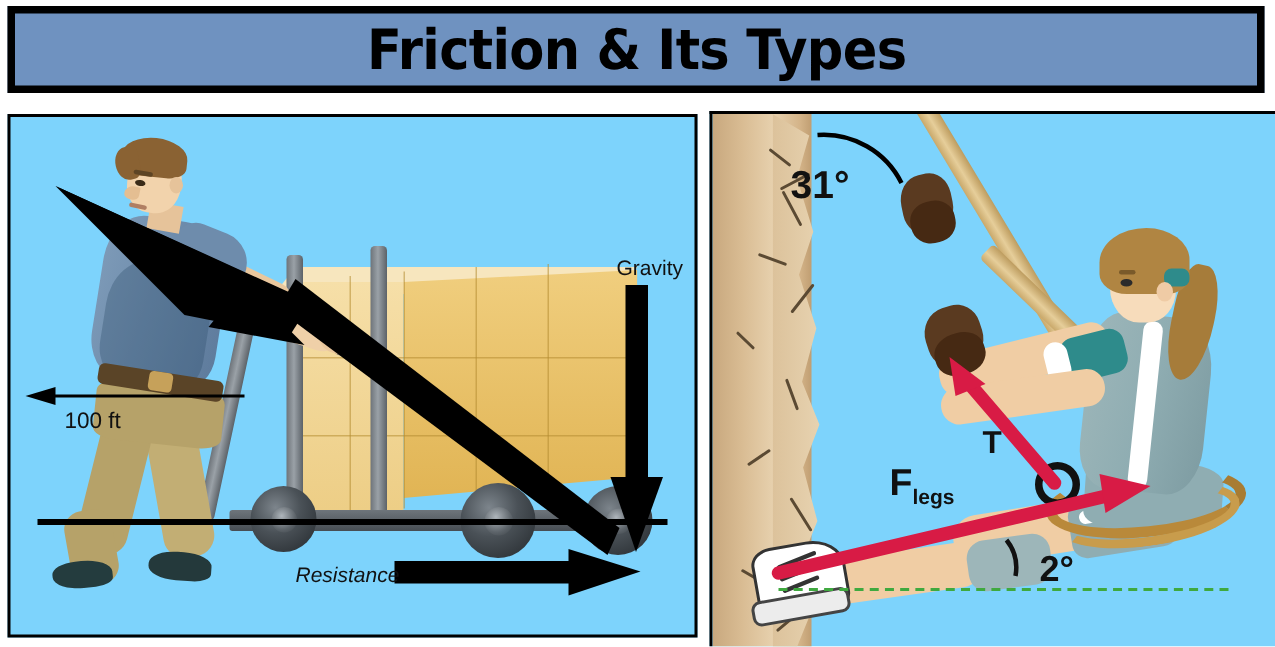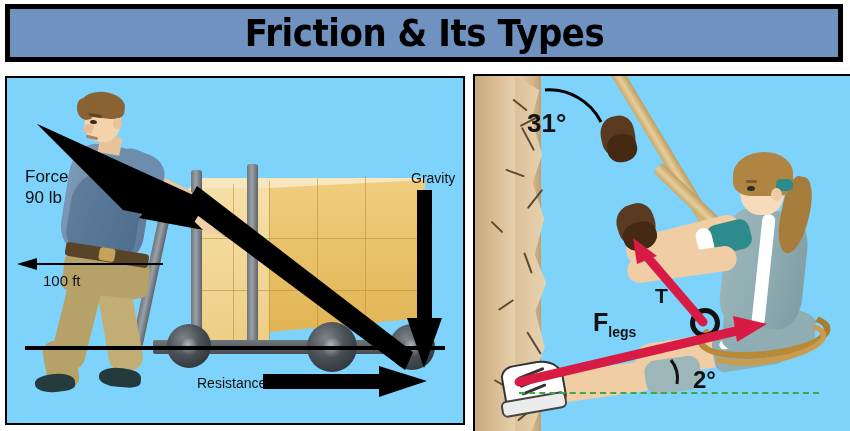--- a/index.html
+++ b/index.html
@@ -140,21 +140,21 @@
   .c-deck{
     position:absolute;left:146px;top:262px;width:272px;height:14px;
     background:linear-gradient(180deg,#6E757B,#474D53);border-radius:2px;
   }
 
   
   .force-arrow{position:absolute;left:0;top:0;width:460px;height:349px;pointer-events:none;}
   .lbl-force{left:18px;top:88px;font-size:17px;line-height:21px;}
   .lbl-200{left:36px;top:194px;font-size:15px;}
   .lbl-gravity{left:404px;top:92px;font-size:14px;}
-  .lbl-resistance{left:190px;top:297px;font-size:14px;}
+  .lbl-resistance{left:190px;top:297px;font-size:14px;font-style:italic;}
 
   
   .rock{
     position:absolute;left:0px;top:0px;width:66px;height:357px;
     background:linear-gradient(90deg,#C8A87E 0%,#D9BC93 30%,#E7D1AE 62%,#D4B489 88%,#C09E72 100%);
   }
   .rock-edge{
     position:absolute;left:40px;top:0;width:34px;height:357px;
     background:linear-gradient(90deg,#DCC29B,#E8D4B2);
     clip-path:polygon(0 0,72% 4%,48% 12%,80% 22%,52% 30%,86% 40%,58% 50%,92% 58%,60% 66%,88% 76%,54% 84%,80% 92%,46% 100%,0 100%);
@@ -334,24 +334,20 @@
           <rect x="410" y="112" width="15" height="142" fill="#000000"></rect>
           <polygon points="400,240 435,240 417,290" fill="#000000"></polygon>
         </g>
 
         <g>
           <rect x="256" y="296" width="134" height="15" fill="#000000"></rect>
           <polygon points="372,288 372,319 420,303" fill="#000000"></polygon>
         </g>
       </svg>
 
-      <div class="lbl lbl-force">
-        <span>Force</span><br>
-        <span>90 lb</span>
-      </div>
       <div class="lbl lbl-200">100 ft</div>
       <div class="lbl lbl-gravity">Gravity</div>
       <div class="lbl lbl-resistance">Resistance</div>
     </div>
   </div>
 
   <div class="panel panel-right">
     <div class="stage">
 
       <div class="rock"></div>

